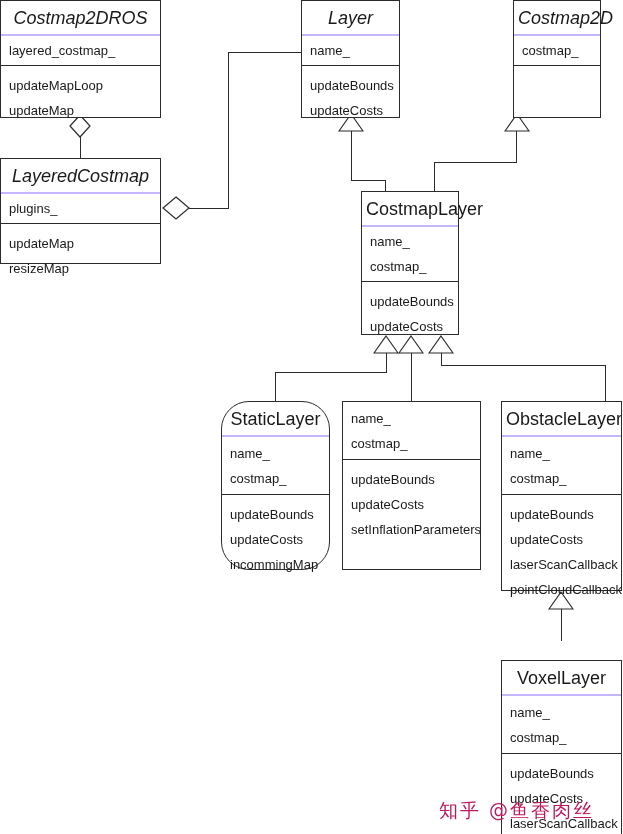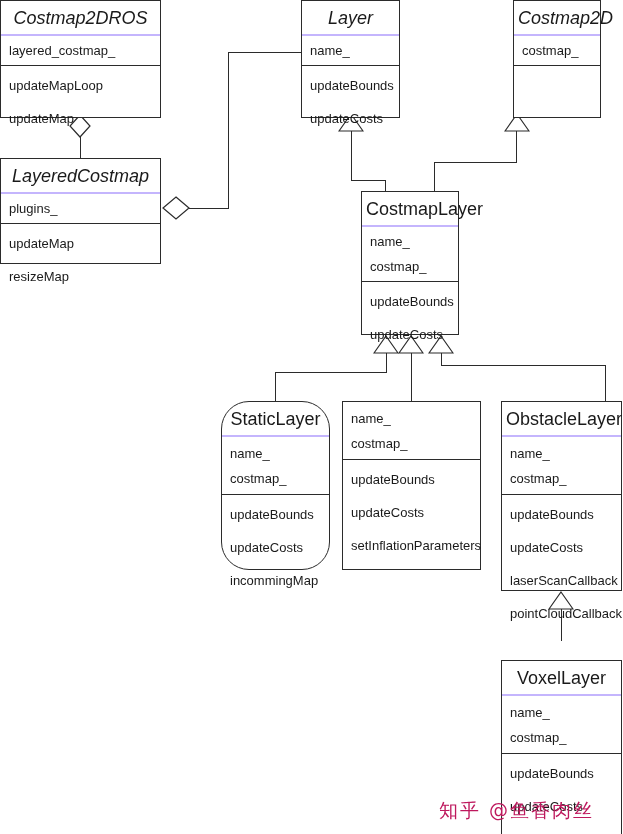--- a/index.html
+++ b/index.html
@@ -46,21 +46,20 @@
   .uml-compartment {
     box-sizing: border-box;
     padding: 7px 6px 7px 8px;
     border-bottom: 1px solid #2b2b2b;
     display: flex;
     flex-direction: column;
     justify-content: center;
   }
   .uml-compartment.last {
     border-bottom: none;
-    gap: 8px;
   }
   .uml-row {
     font-size: 13px;
     line-height: 1;
     padding: 6px 0 6px 0;
     white-space: nowrap;
   }
 
   
   .ln {

